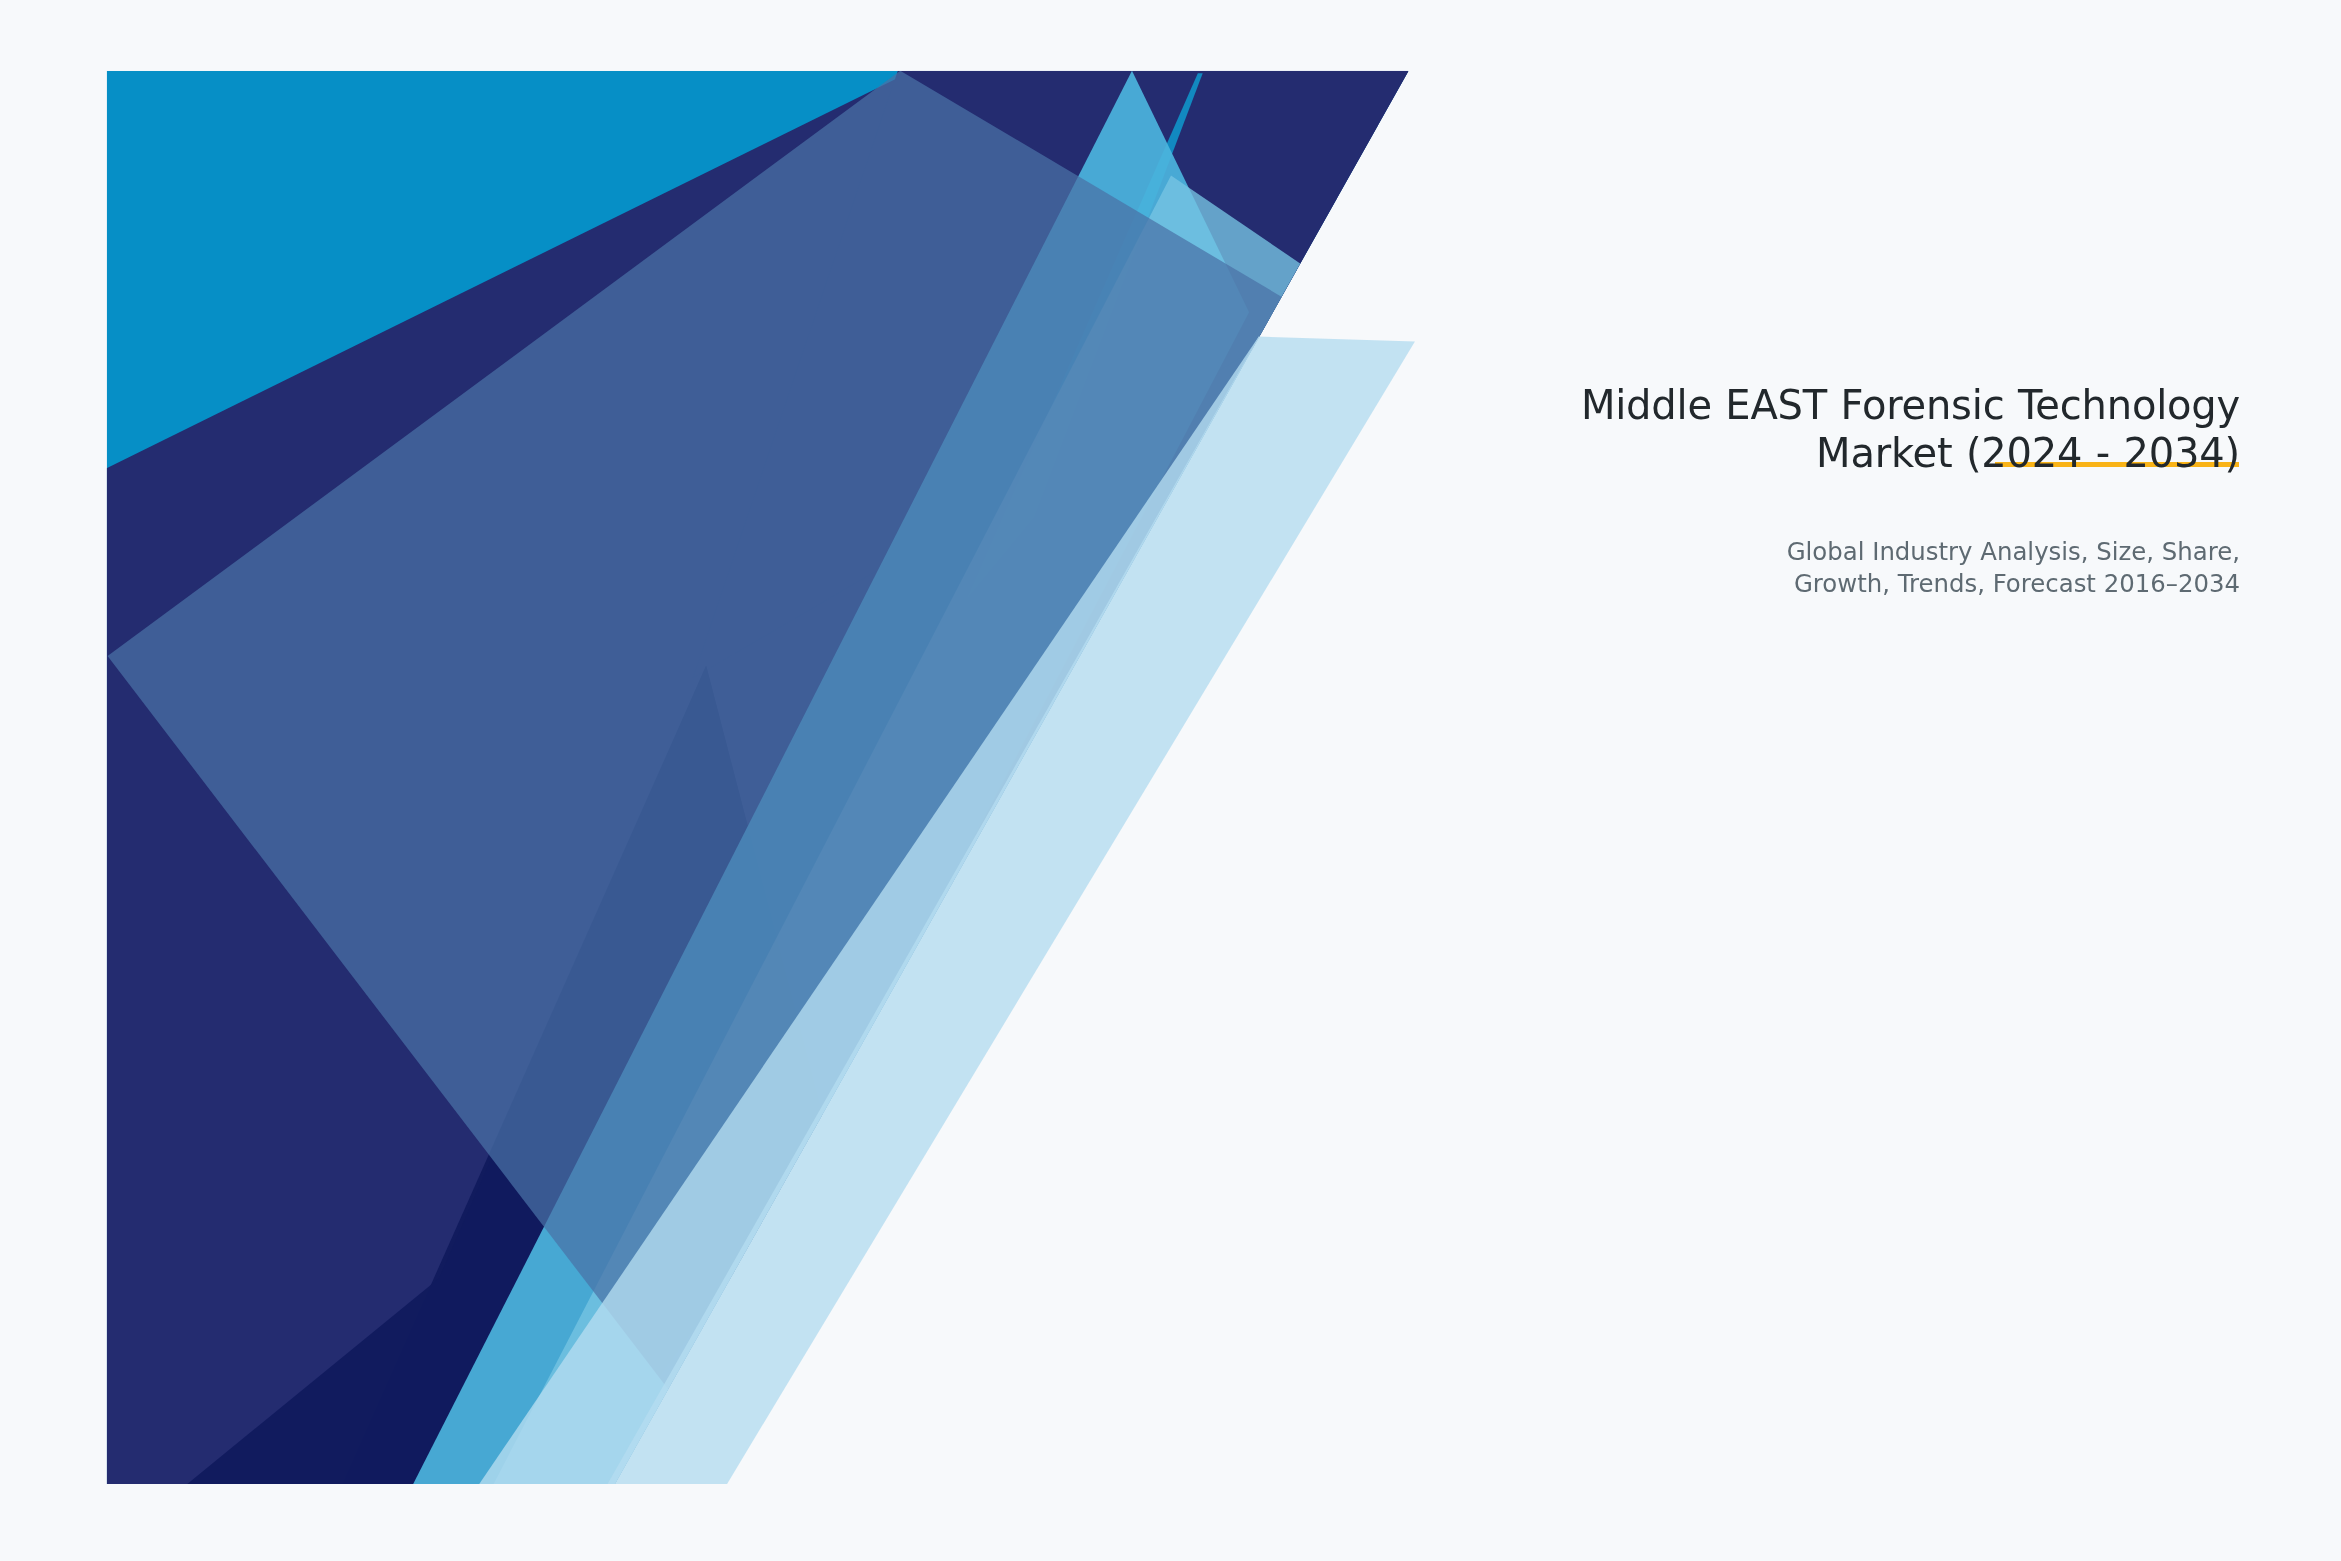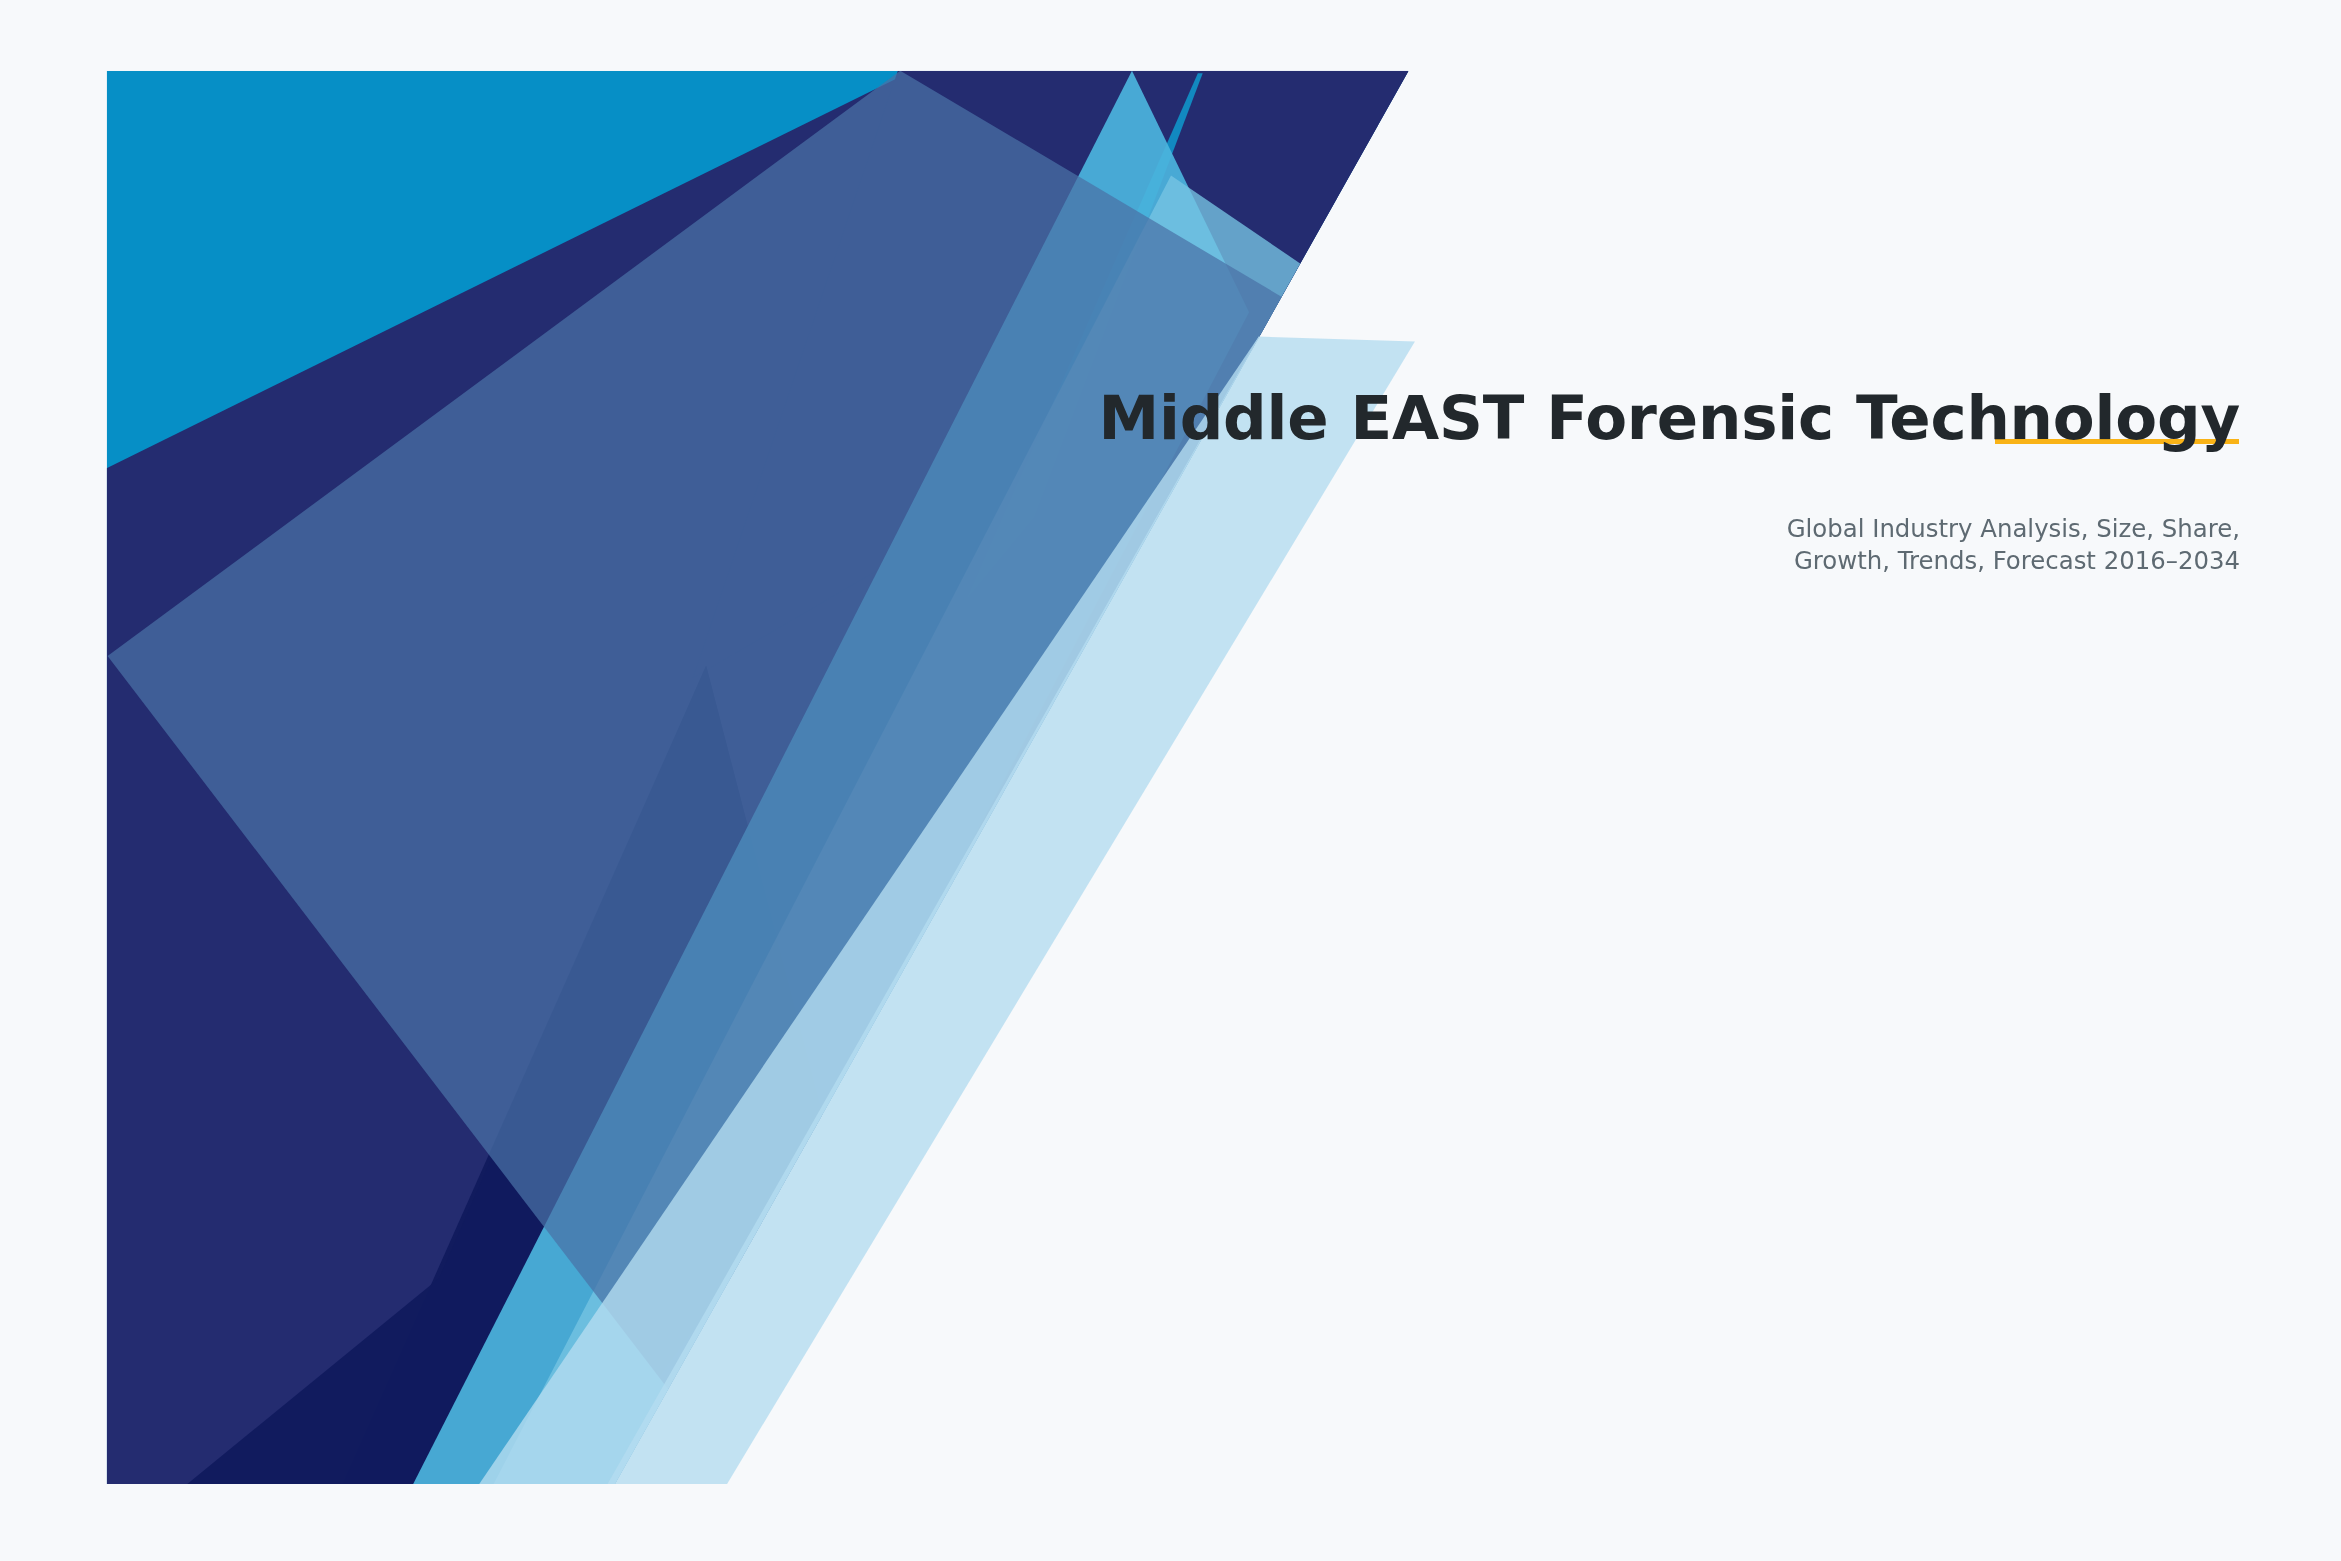--- a/index.html
+++ b/index.html
@@ -42,23 +42,23 @@
     width: 1317px;
     text-align: right;
     z-index: 5;
   }
   .title-wrap {
     position: relative;
     display: block;
   }
   .report-title {
     margin: 0;
-    font-size: 61px;
+    font-size: 40px;
     line-height: 1.21;
-    font-weight: 700;
+    font-weight: 400;
     color: #22282c;
     letter-spacing: -0.2px;
     word-spacing: 1px;
   }
   .title-accent {
     position: absolute;
     right: 1px;
     bottom: 10.7px;
     width: 244px;
     height: 5.4px;
@@ -115,21 +115,21 @@
 
       <polygon points="2580,690 2900,700 1490,3042 1245,3042" fill="#b4dcf0" opacity="0.80"></polygon>
 
     </svg>
   </div>
 
   <div class="text-block">
 
     <div class="title-wrap">
       <span class="title-accent"></span>
-      <h1 class="report-title"><span>Middle EAST Forensic Technology</span><br></h1>
+      <h1 class="report-title"><span>Middle EAST Forensic Technology</span><br><span>Market (2024 - 2034)</span></h1>
     </div>
 
     <p class="report-subtitle"><span>Global Industry Analysis, Size, Share,</span><br><span>Growth, Trends, Forecast 2016–2034</span></p>
 
   </div>
 
 </div>
 
 
 </body></html>

